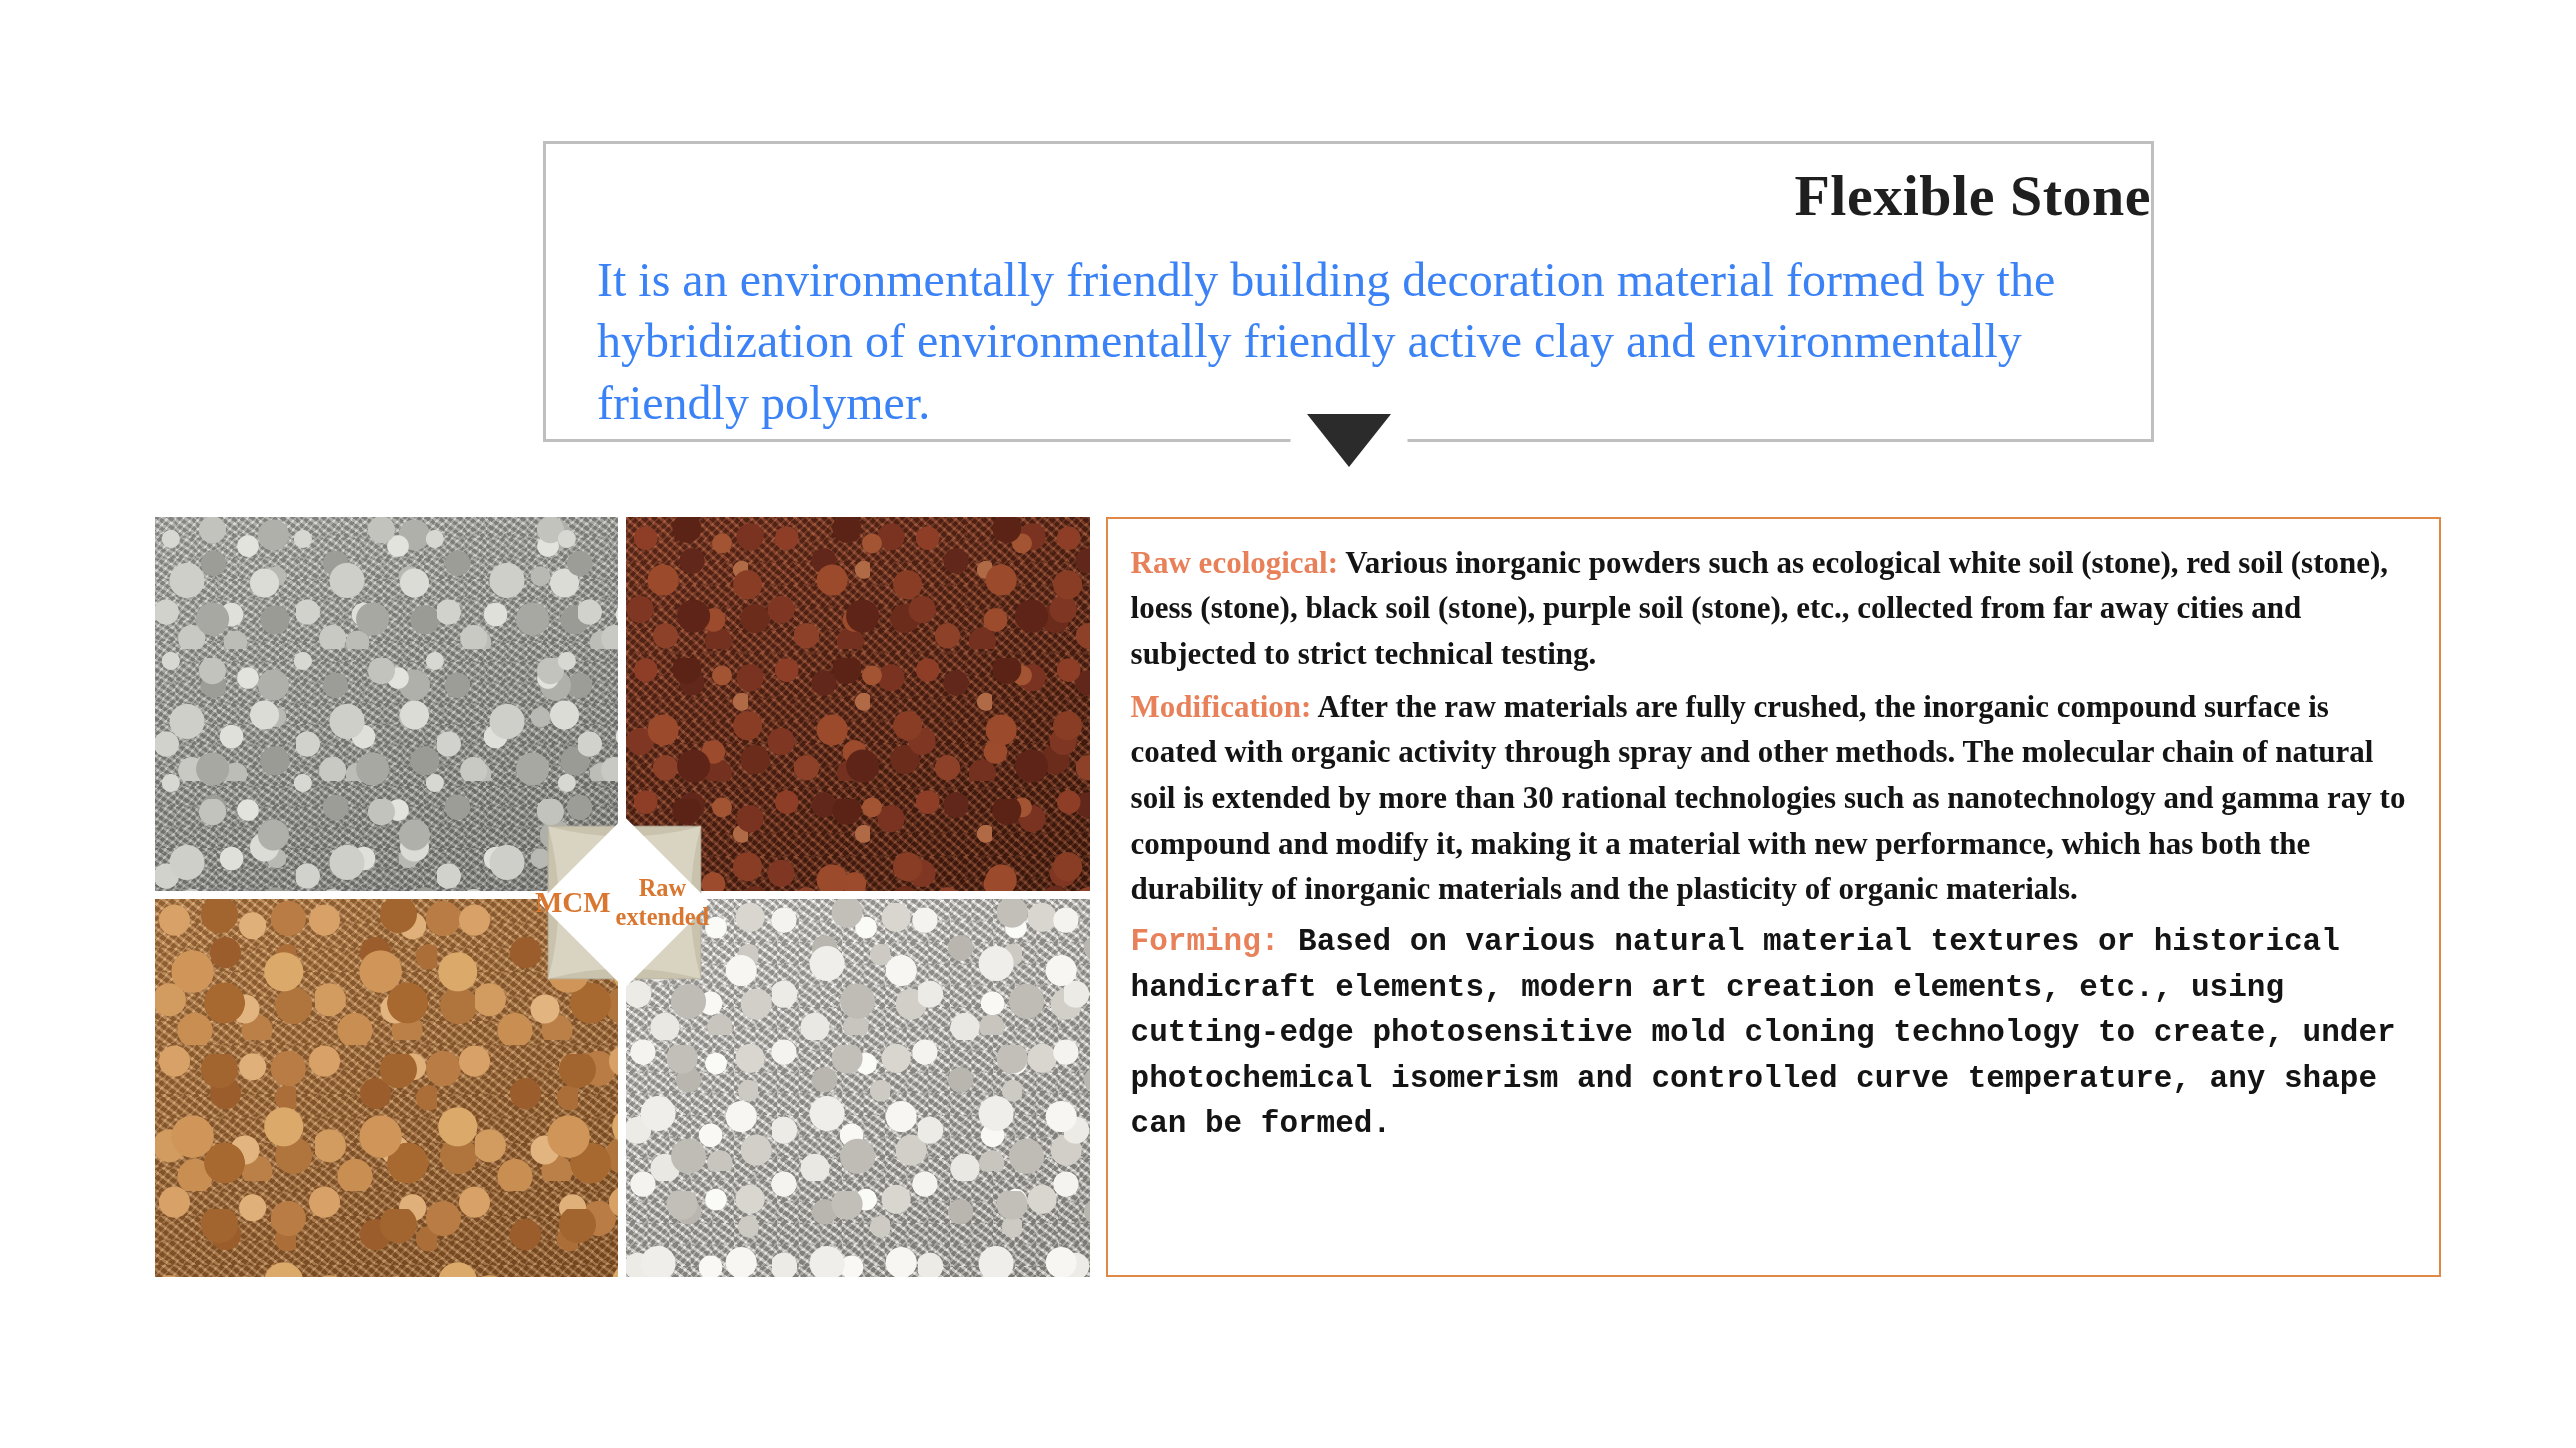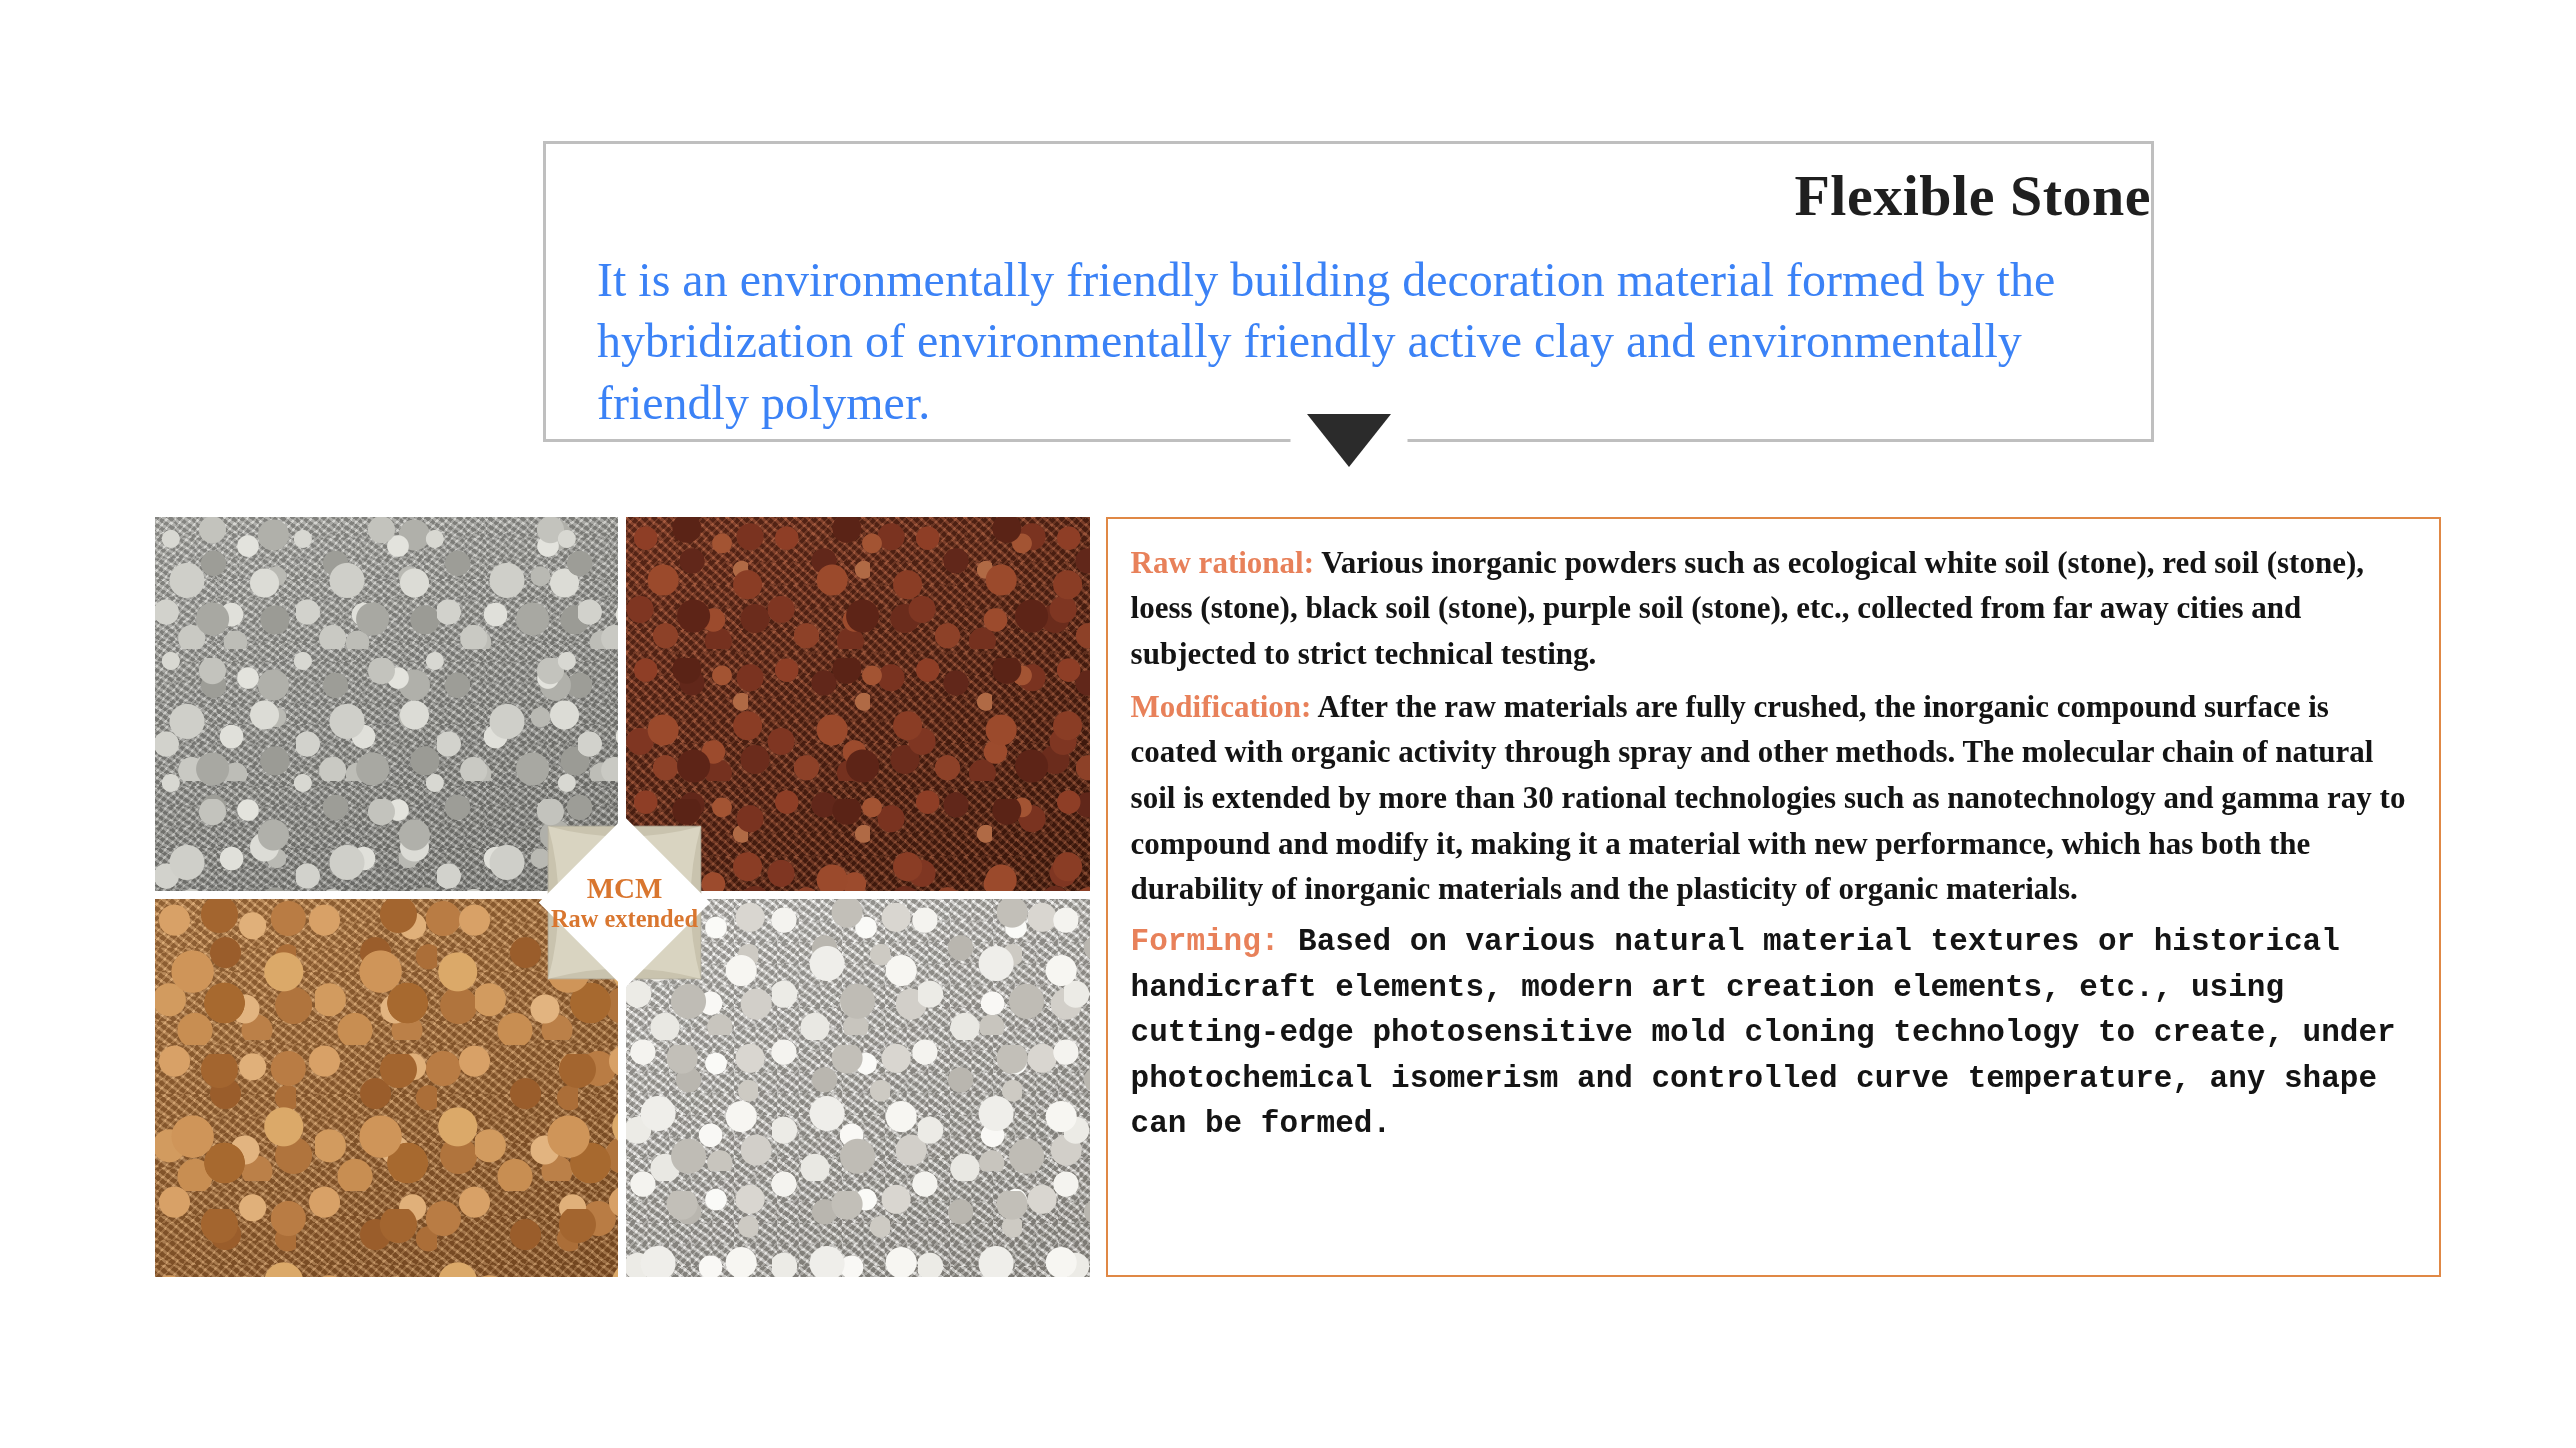--- a/index.html
+++ b/index.html
@@ -218,21 +218,21 @@
     top: 296px;
     width: 179px;
     height: 179px;
     z-index: 6;
   }
   .mcm-badge svg { display: block; width: 179px; height: 179px; }
   .mcm-text {
     position: absolute;
     inset: 0;
     display: flex;
-    flex-direction: column;
+    flex-direction: row;
     align-items: center;
     justify-content: center;
     color: #d9762f;
     font-weight: bold;
     line-height: 1.18;
     text-align: center;
     pointer-events: none;
   }
   .mcm-line1 { font-size: 29px; }
   .mcm-line2 { font-size: 24.4px; }
@@ -300,21 +300,21 @@
       </svg>
       <div class="mcm-text">
         <span class="mcm-line1">MCM</span>
         <span class="mcm-line2">Raw extended</span>
       </div>
     </div>
 
     <div class="desc-panel">
 
       <p class="para">
-        <span class="lbl">Raw rational:</span><span> Various inorganic powders such as ecological white soil (stone), red soil (stone), loess (stone), black soil (stone), purple soil (stone), etc., collected from far away cities and subjected to strict technical testing.</span>
+        <span class="lbl">Raw ecological:</span><span> Various inorganic powders such as ecological white soil (stone), red soil (stone), loess (stone), black soil (stone), purple soil (stone), etc., collected from far away cities and subjected to strict technical testing.</span>
       </p>
 
       <p class="para">
         <span class="lbl">Modification:</span><span> After the raw materials are fully crushed, the inorganic compound surface is coated with organic activity through spray and other methods. The molecular chain of natural soil is extended by more than 30 rational technologies such as nanotechnology and gamma ray to compound and modify it, making it a material with new performance, which has both the durability of inorganic materials and the plasticity of organic materials.</span>
       </p>
 
       <p class="para">
         <span class="lbl">Forming:</span><span> Based on various natural material textures or historical handicraft elements, modern art creation elements, etc., using cutting-edge photosensitive mold cloning technology to create, under photochemical isomerism and controlled curve temperature, any shape can be formed.</span>
       </p>
 

